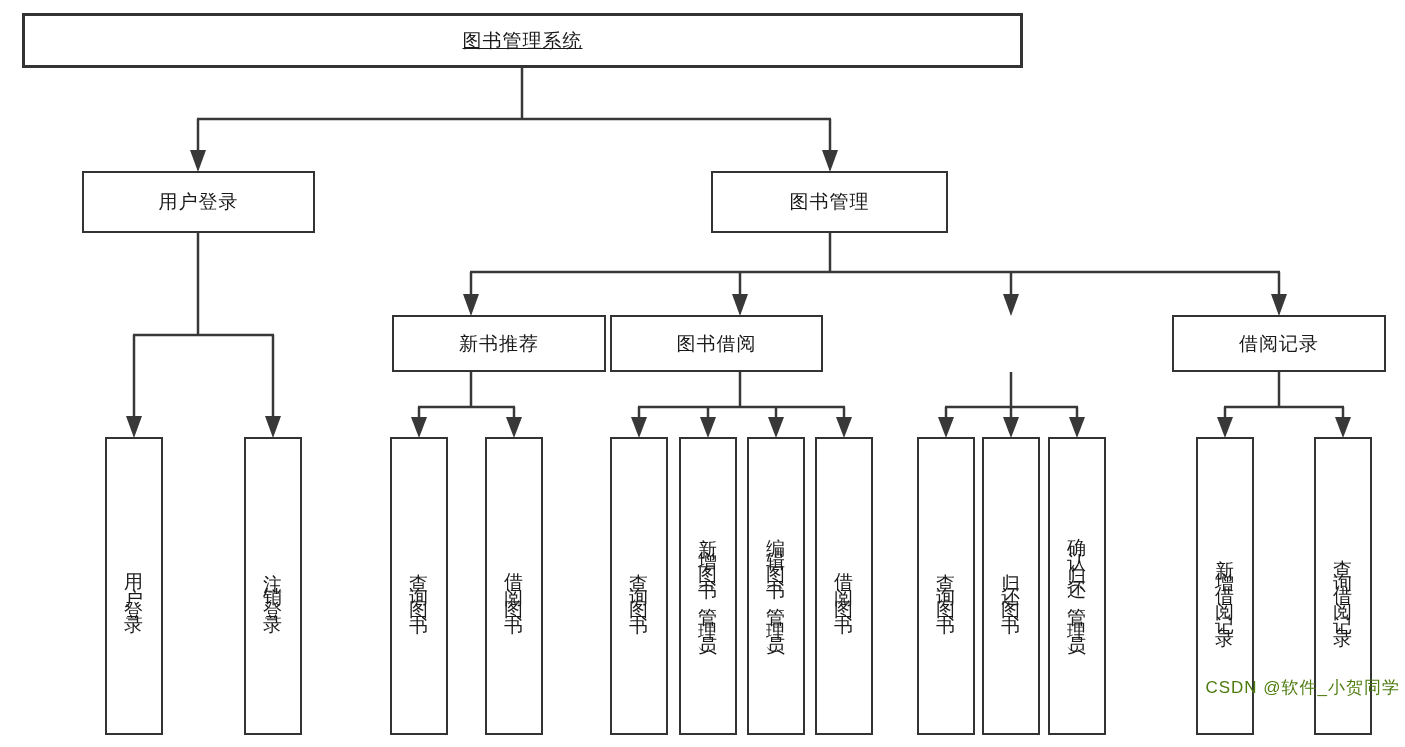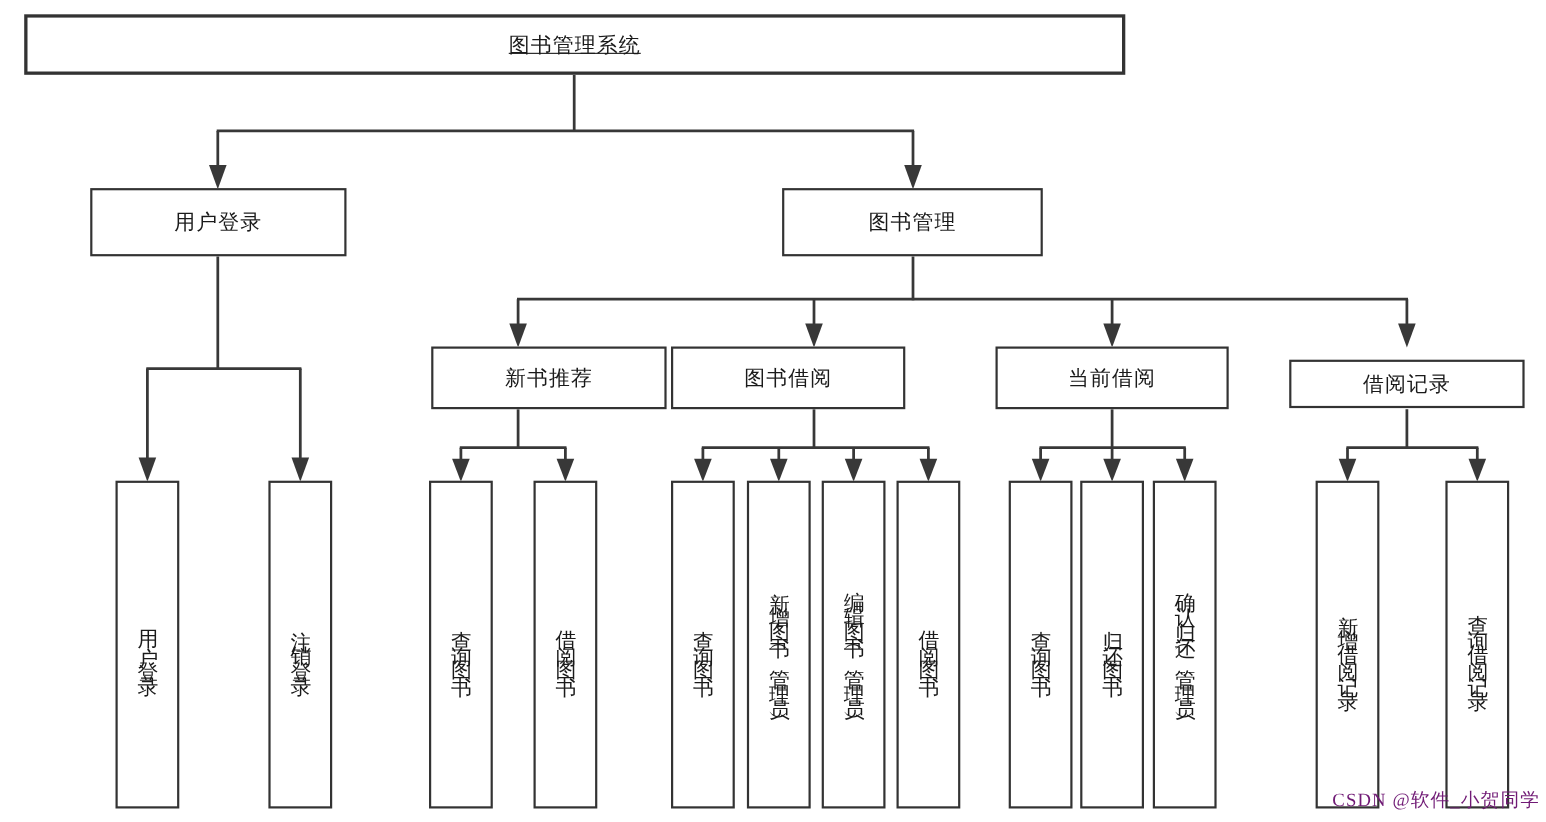--- a/index.html
+++ b/index.html
@@ -39,28 +39,27 @@
     border-width: 3px;
   }
   .box.leaf {
     writing-mode: vertical-rl;
     letter-spacing: 14px;
     font-size: 19px;
     line-height: 1;
   }
   .watermark {
     position: absolute;
-    top: 716px;
+    top: 676px;
     right: 5px;
     font-size: 17px;
-    color: #701a75;
+    color: #4d7c0f;
     z-index: 3;
     letter-spacing: 1px;
     white-space: nowrap;
-    font-family: Liberation Serif, serif;
   }
 </style>
 </head>
 <body>
 
 <div class="canvas">
 
   <svg class="connectors" width="1405" height="747" viewBox="0 0 1405 747">
     <g stroke="#383838" stroke-width="2.5" fill="#383838">
 
@@ -125,22 +124,21 @@
     </g>
   </svg>
 
   <div class="box root" style="left:22px; top:13px; width:1001px; height:55px;text-decoration:underline;">图书管理系统</div>
 
   <div class="box" style="left:82px; top:171px; width:233px; height:62px;">用户登录</div>
   <div class="box" style="left:711px; top:171px; width:237px; height:62px;">图书管理</div>
 
   <div class="box" style="left:364px; top:315px; width:214px; height:57px;margin-left:28px;">新书推荐</div>
   <div class="box" style="left:610px; top:315px; width:213px; height:57px;">图书借阅</div>
-  <div class="box" style="left:905px; top:315px; width:212px; height:57px;">当前借阅</div>
-  <div class="box" style="left:1172px; top:327px; width:214px; height:44px;">借阅记录</div>
+  <div class="box" style="left:1172px; top:315px; width:214px; height:57px;">借阅记录</div>
 
   <div class="box leaf" style="left:105px; top:437px; width:58px; height:298px;">用户登录</div>
   <div class="box leaf" style="left:244px; top:437px; width:58px; height:298px;">注销登录</div>
 
   <div class="box leaf" style="left:390px; top:437px; width:58px; height:298px;">查询图书</div>
   <div class="box leaf" style="left:485px; top:437px; width:58px; height:298px;">借阅图书</div>
 
   <div class="box leaf" style="left:610px; top:437px; width:58px; height:298px;">查询图书</div>
   <div class="box leaf" style="left:679px; top:437px; width:58px; height:298px;">新增图书（管理员）</div>
   <div class="box leaf" style="left:747px; top:437px; width:58px; height:298px;">编辑图书（管理员）</div>

